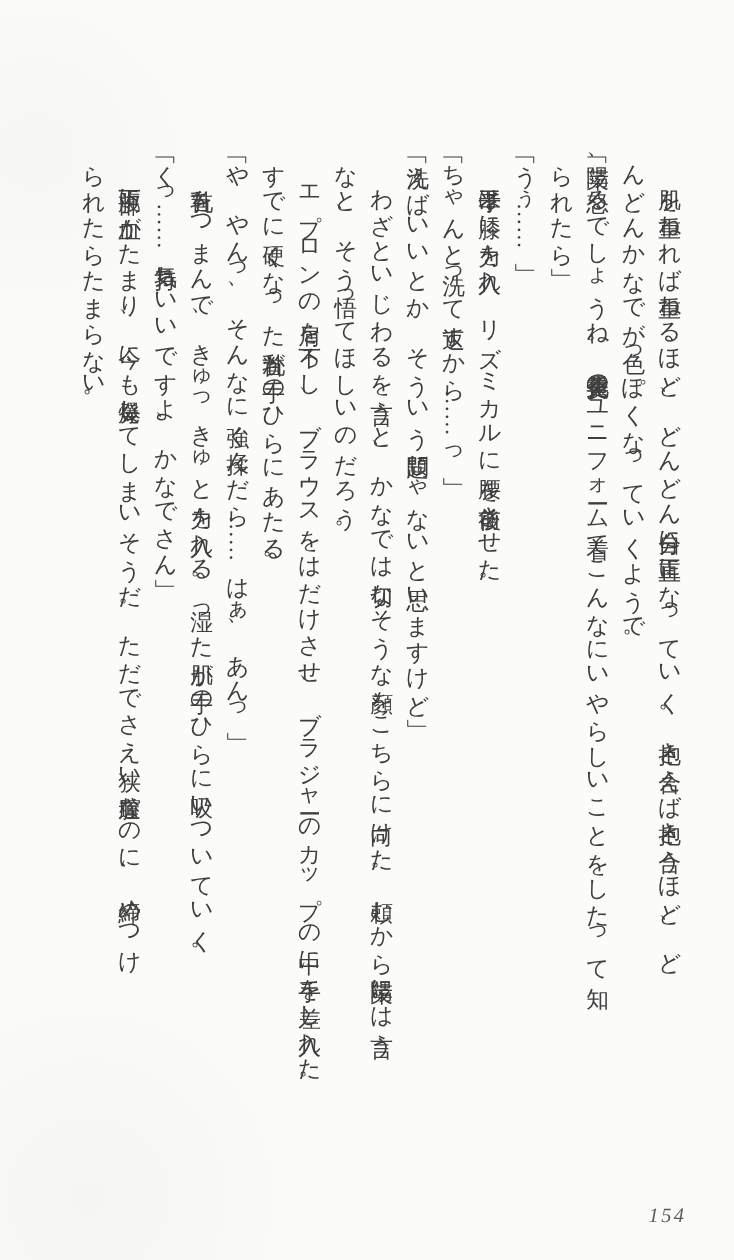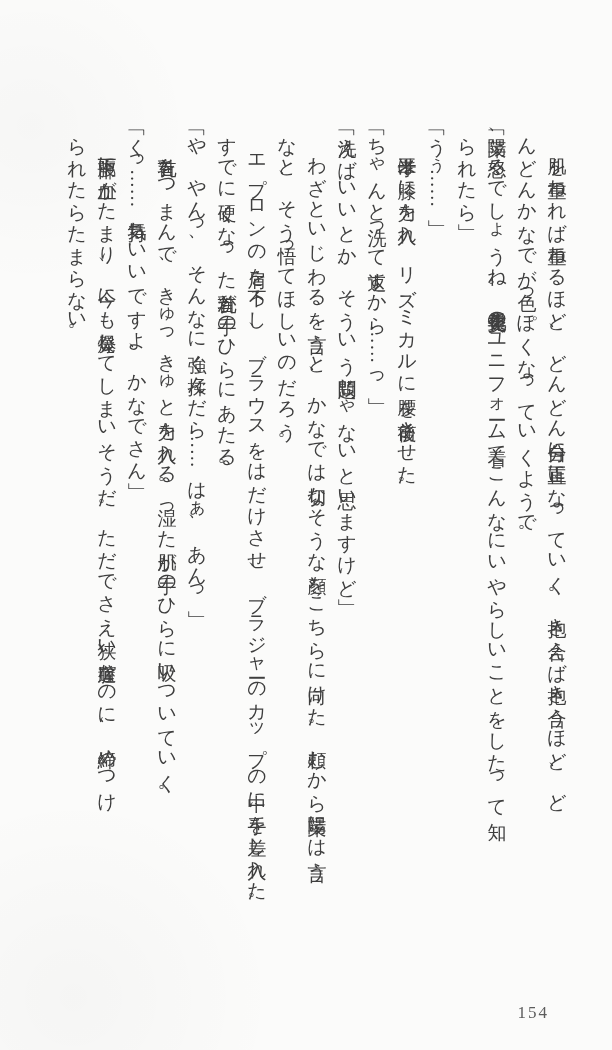--- a/index.html
+++ b/index.html
@@ -36,22 +36,23 @@
   }
   .col {
     margin: 0;
     height: 100%;
     line-height: 30px;
     white-space: pre;
   }
   .page-number {
     position: absolute;
     top: 1003px;
-    right: 63px;
+    right: 40px;
     font-size: 17px;
+    font-style: italic;
     color: #5c5c5c;
     letter-spacing: 2px;
   }
 </style>
 </head>
 <body>
 
 <div class="scan-page">
 
   <div class="text-block">

